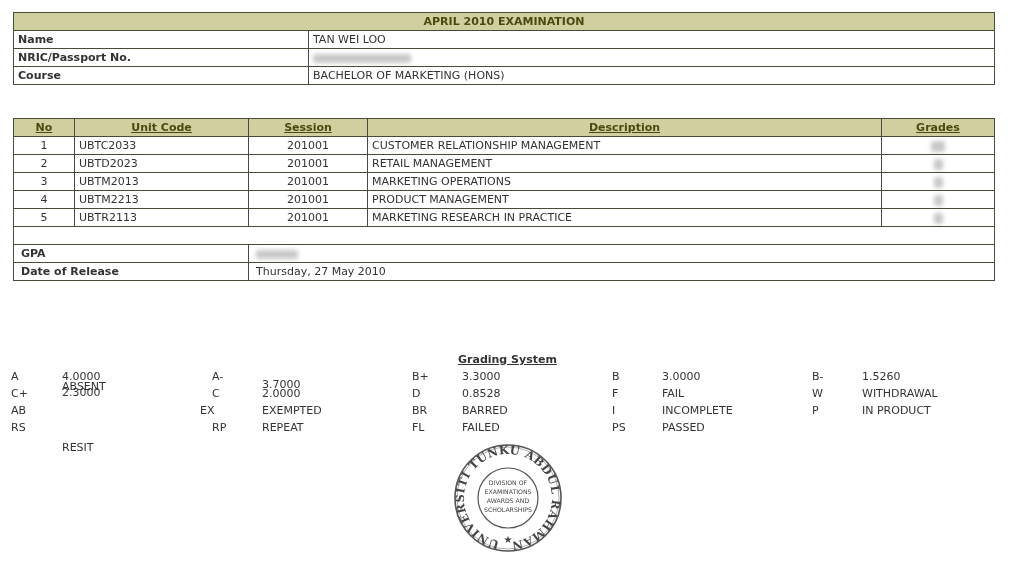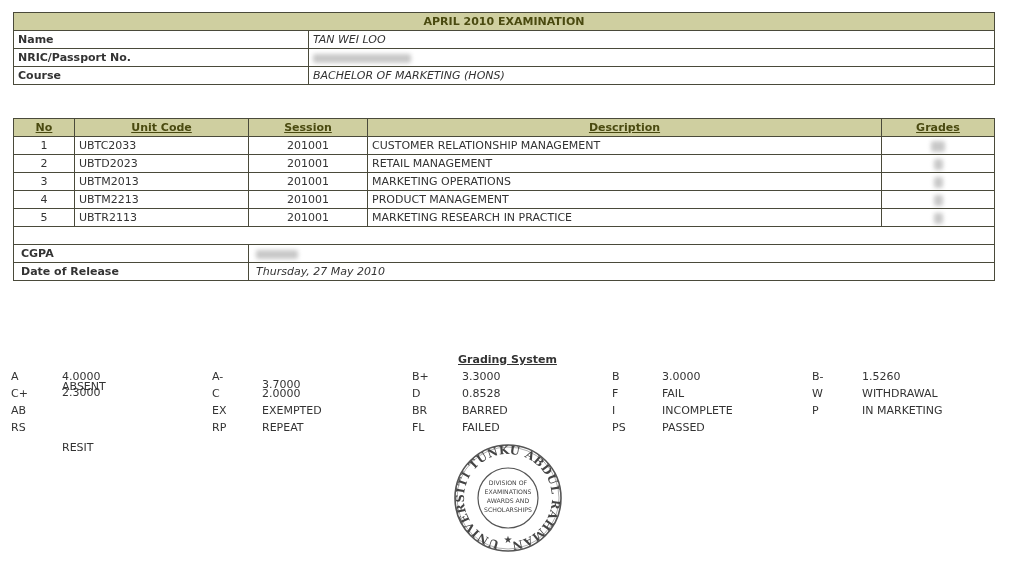--- a/index.html
+++ b/index.html
@@ -4,21 +4,21 @@
 <style>
   html, body { margin:0; padding:0; }
   body {
     width:1032px; height:575px; background:#ffffff; position:relative; overflow:hidden;
     font-family:"DejaVu Sans", sans-serif; font-size:11px; color:#333333;
   }
   table { border-collapse:collapse; position:absolute; table-layout:fixed;border-radius:9px; }
   td, th { border:1px solid #4a4a3a; padding:0 4px; height:17px; line-height:17px; white-space:nowrap; overflow:hidden; }
   .hdr { background:#cfcfa0; color:#4a4a10; font-weight:bold; text-align:center; }
   .lbl { font-weight:bold; color:#333; }
-  .val { color:#333;font-style:italic; }
+  .val { color:#333; }
   .u { text-decoration:underline; }
   .c { text-align:center; }
   .blur { display:inline-block; height:9px; background:#c8c8c8; filter:blur(2px); vertical-align:middle; border-radius:2px; }
   #info { left:13px; top:12px; width:981px; }
   #results { left:13px; top:118px; width:981px; }
   .gs-title { position:absolute; left:458px; top:353px; font-weight:bold; text-decoration:underline; color:#333; font-size:11px; }
   .gs-cell { position:absolute; font-size:11px; color:#333; line-height:14px; }
   .seal { position:absolute; left:453px; top:443px; width:110px; height:110px; }
 </style>
 </head>
@@ -96,21 +96,21 @@
     <td class="c">5</td>
     <td>UBTR2113</td>
     <td class="c">201001</td>
     <td>MARKETING RESEARCH IN PRACTICE</td>
     <td class="c"><span class="blur" style="width:9px;height:11px"></span></td>
   </tr>
   <tr>
         <td colspan="5" style="border-left:1px solid #4a4a3a;"></td>
       </tr>
   <tr>
-    <td colspan="2" class="lbl" style="padding-left:7px">CGPA</td>
+    <td colspan="2" class="lbl" style="padding-left:7px">GPA</td>
     <td colspan="3" class="val" style="padding-left:7px"><span class="blur" style="width:42px"></span></td>
   </tr>
   <tr>
     <td colspan="2" class="lbl" style="padding-left:7px">Date of Release</td>
     <td colspan="3" class="val" style="padding-left:7px">Thursday, 27 May 2010</td>
   </tr>
 </tbody>
   </table>
 
 <div class="gs-title">Grading System</div>
@@ -134,28 +134,28 @@
   <span class="gs-cell" style="left:262px;top:387px">2.0000</span>
   <span class="gs-cell" style="left:412px;top:387px">D</span>
   <span class="gs-cell" style="left:462px;top:387px">0.8528</span>
   <span class="gs-cell" style="left:612px;top:387px">F</span>
   <span class="gs-cell" style="left:662px;top:387px">FAIL</span>
   <span class="gs-cell" style="left:812px;top:387px">W</span>
   <span class="gs-cell" style="left:862px;top:387px">WITHDRAWAL</span>
 
   <span class="gs-cell" style="left:11px;top:404px">AB</span>
   <span class="gs-cell" style="left:62px;top:380px">ABSENT</span>
-  <span class="gs-cell" style="left:212px;top:404px">EX</span>
+  <span class="gs-cell" style="left:200px;top:404px">EX</span>
   <span class="gs-cell" style="left:262px;top:404px">EXEMPTED</span>
   <span class="gs-cell" style="left:412px;top:404px">BR</span>
   <span class="gs-cell" style="left:462px;top:404px">BARRED</span>
   <span class="gs-cell" style="left:612px;top:404px">I</span>
   <span class="gs-cell" style="left:662px;top:404px">INCOMPLETE</span>
   <span class="gs-cell" style="left:812px;top:404px">P</span>
-  <span class="gs-cell" style="left:862px;top:404px">IN MARKETING</span>
+  <span class="gs-cell" style="left:862px;top:404px">IN PRODUCT</span>
 
   <span class="gs-cell" style="left:11px;top:421px">RS</span>
   <span class="gs-cell" style="left:62px;top:441px">RESIT</span>
   <span class="gs-cell" style="left:212px;top:421px">RP</span>
   <span class="gs-cell" style="left:262px;top:421px">REPEAT</span>
   <span class="gs-cell" style="left:412px;top:421px">FL</span>
   <span class="gs-cell" style="left:462px;top:421px">FAILED</span>
   <span class="gs-cell" style="left:612px;top:421px">PS</span>
   <span class="gs-cell" style="left:662px;top:421px">PASSED</span>
 </div>

